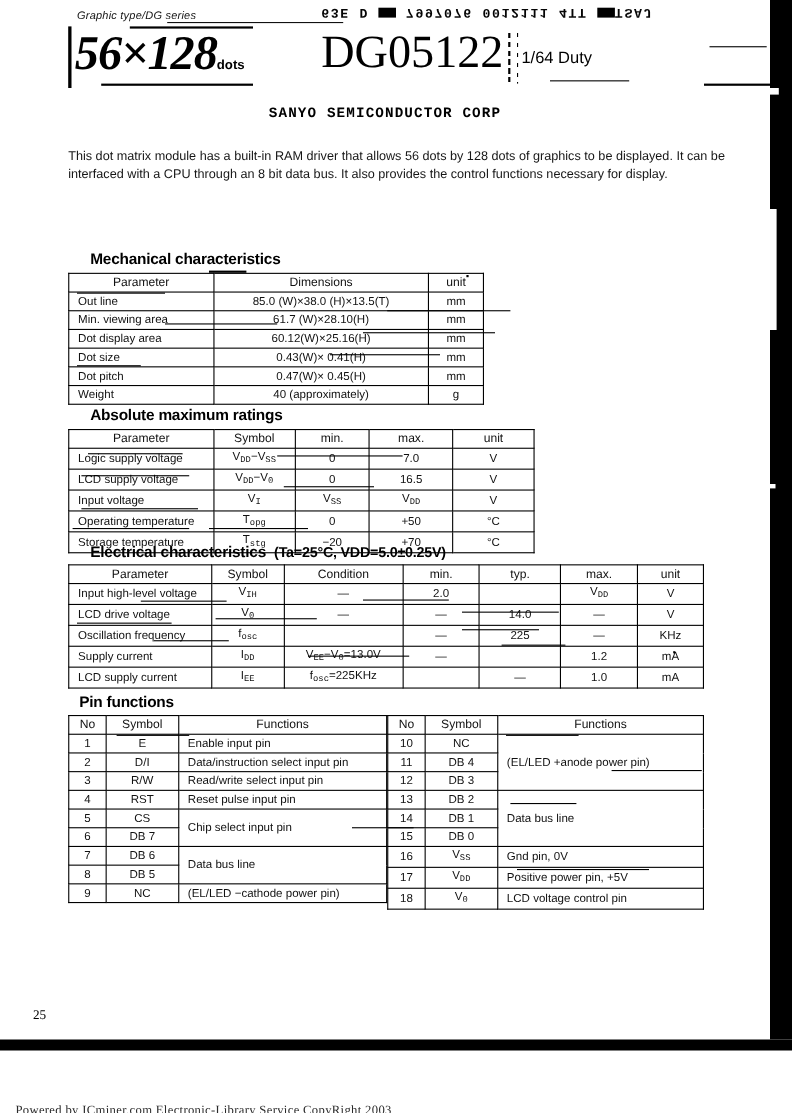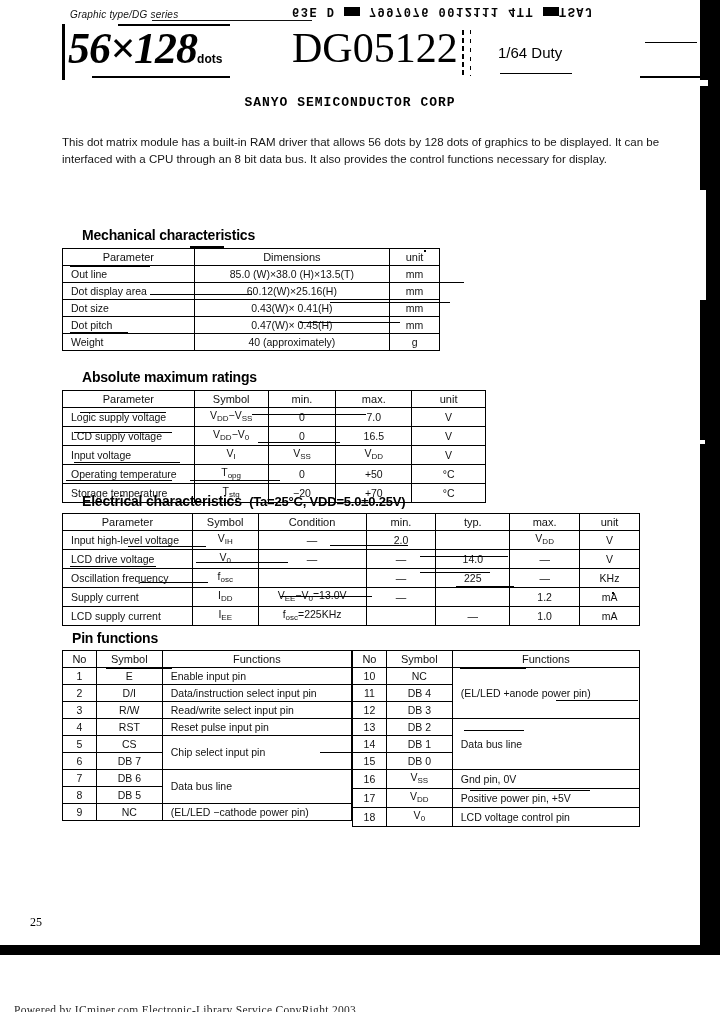--- a/index.html
+++ b/index.html
@@ -81,21 +81,21 @@
   }
   .duty-sep{
     position:absolute; left:462px; top:30px; width:2px; height:46px;
     background:repeating-linear-gradient(#000 0 5px, transparent 5px 8px);
   }
   .duty-sep2{
     position:absolute; left:470px; top:30px; width:1px; height:46px;
     background:repeating-linear-gradient(#000 0 4px, transparent 4px 9px);
   }
   .duty-text{
-    position:absolute; left:498px; top:44px;
+    position:absolute; left:474px; top:44px;
     font-size:15px; white-space:nowrap;
   }
   .duty-rule{
     position:absolute; left:500px; top:73px; width:72px; height:1px; background:#000;
   }
   .hdr-stray1{ position:absolute; left:645px; top:42px; width:52px; height:1px; background:#000; }
   .hdr-stray2{ position:absolute; left:640px; top:76px; width:60px; height:2px; background:#000; }
 
   .corp{
     position:absolute; left:0; top:95px; width:700px;
@@ -128,21 +128,21 @@
   table.dt td, table.dt th{
     border:1px solid #000;
     padding:1px 3px;
     font-weight:normal;
     line-height:13px;
     height:14px;
   }
   table.dt th{ text-align:center; font-size:11px;margin-top:24px; }
   .c{ text-align:center; }
   .l{ text-align:left; padding-left:8px !important; }
-  sub{ font-size:8px; vertical-align:-2px; }
+  sub{ font-size:8px; vertical-align:-2px;font-family:Liberation Mono, monospace; }
 
   
   .mark{ position:absolute; background:#000; height:1px; }
   .dotmark{ position:absolute; background:#000; width:2px; height:2px; }
 
   .pageno{
     position:absolute; left:30px; top:915px;
     font-family:"Liberation Serif", serif; font-size:12px;
   }
   .footer{
@@ -196,20 +196,25 @@
       <tr>
     <th class="c">Parameter</th>
     <th class="c">Dimensions</th>
     <th class="c">unit</th>
   </tr>
     </thead>
   <tbody id="mech-body">
       <tr>
         <td class="l">Out line</td>
         <td class="c">85.0 (W)×38.0 (H)×13.5(T)</td>
+        <td class="c">mm</td>
+      </tr>
+      <tr>
+        <td class="l">Min. viewing area</td>
+        <td class="c">61.7 (W)×28.10(H)</td>
         <td class="c">mm</td>
       </tr>
       <tr>
         <td class="l">Dot display area</td>
         <td class="c">60.12(W)×25.16(H)</td>
         <td class="c">mm</td>
       </tr>
       <tr>
         <td class="l">Dot size</td>
         <td class="c">0.43(W)× 0.41(H)</td>

